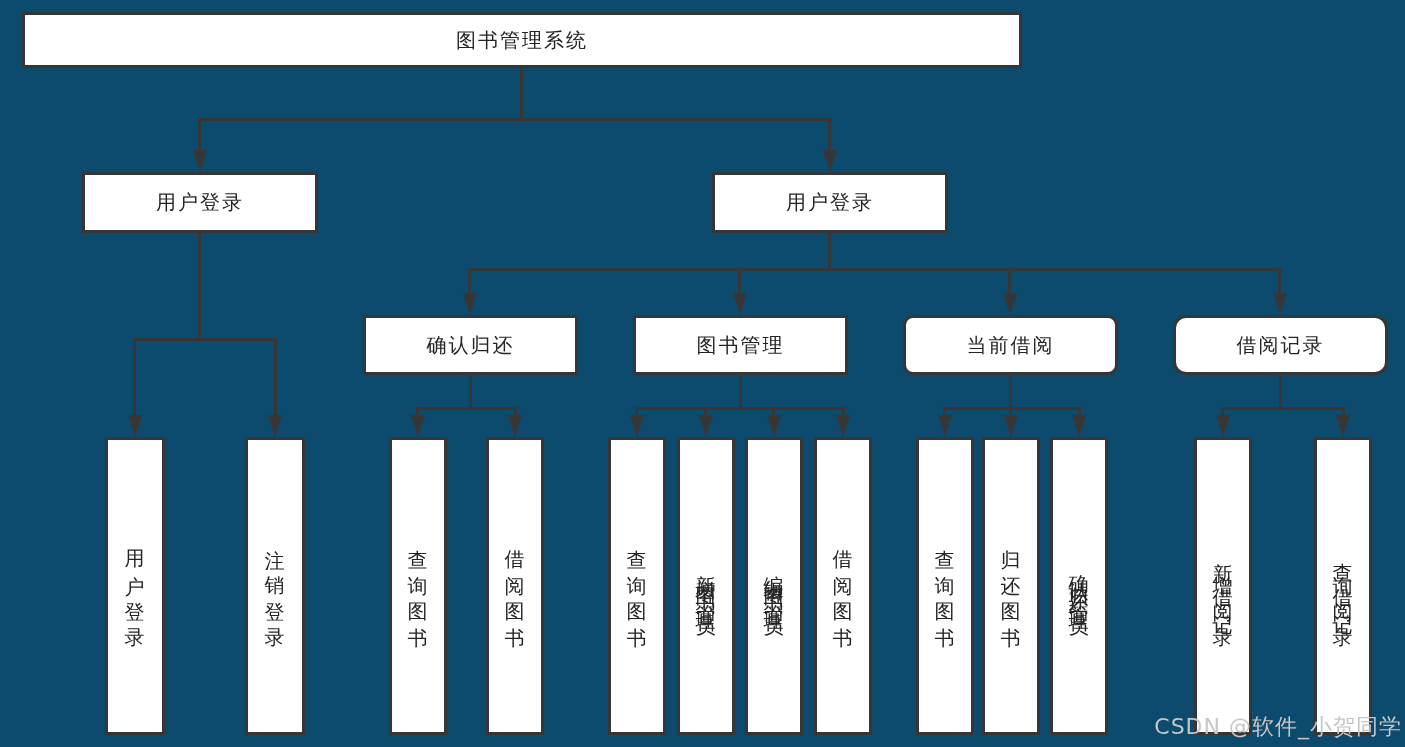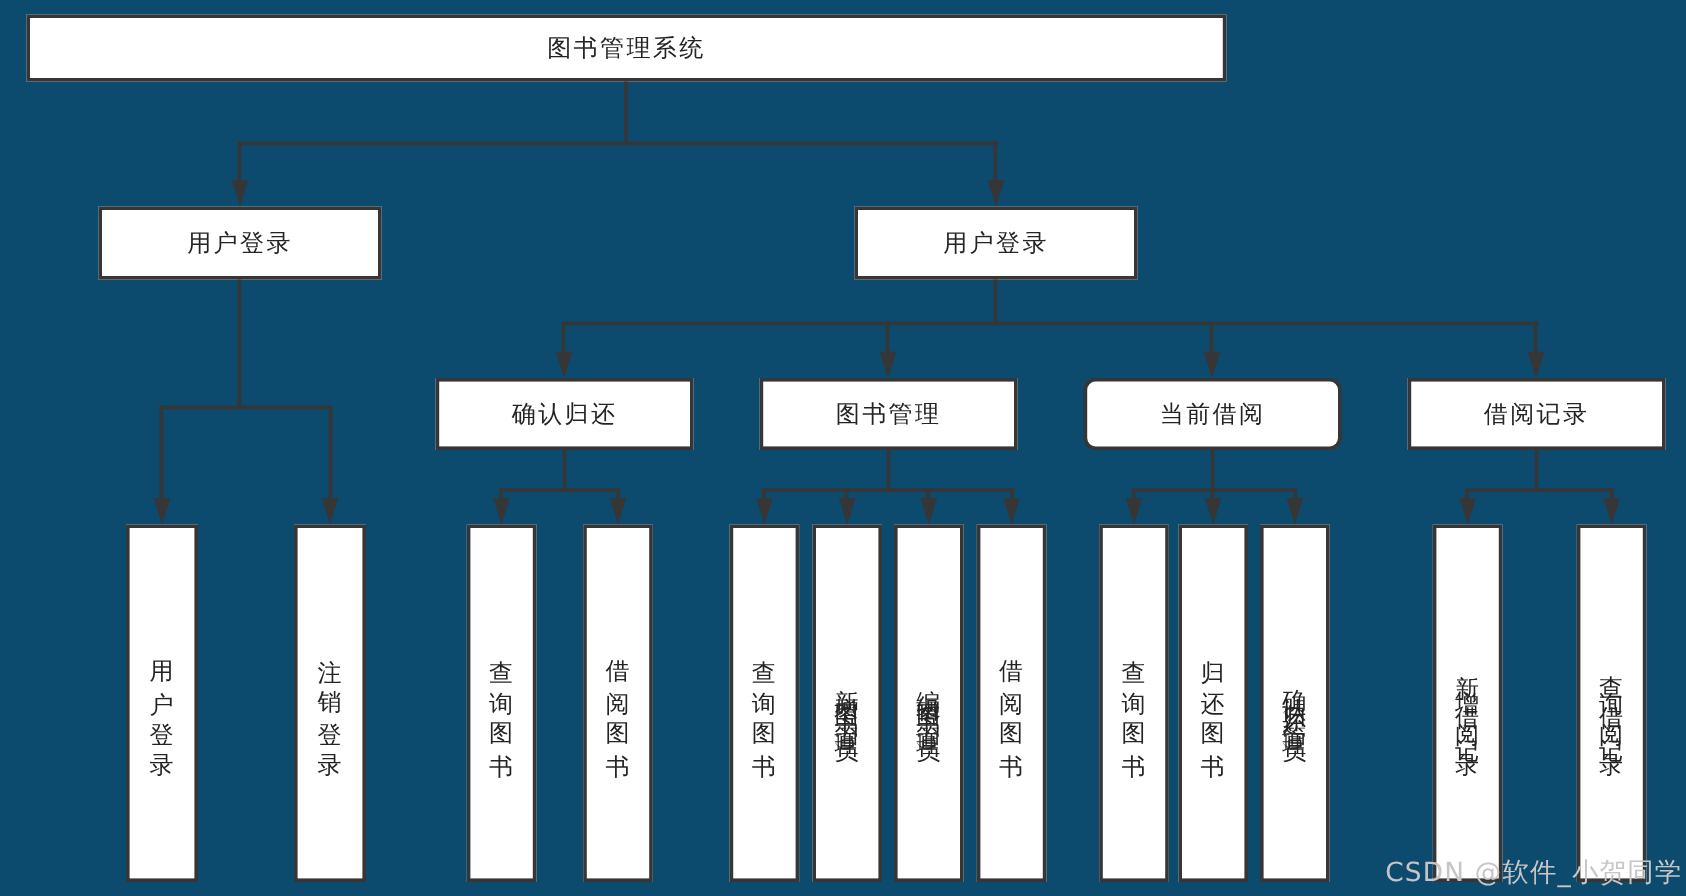--- a/index.html
+++ b/index.html
@@ -76,21 +76,21 @@
   <div class="node" style="left:82px;top:172px;width:236px;height:61px;">用户登录</div>
 
   <div class="node" style="left:712px;top:172px;width:236px;height:61px;">用户登录</div>
 
   <div class="node" style="left:363px;top:315px;width:215px;height:60px;">确认归还</div>
 
   <div class="node" style="left:633px;top:315px;width:215px;height:60px;">图书管理</div>
 
   <div class="node" style="left:903px;top:315px;width:215px;height:60px;border-radius:10px;">当前借阅</div>
 
-  <div class="node" style="left:1173px;top:315px;width:215px;height:60px;">借阅记录</div>
+  <div class="node" style="left:1173px;top:315px;width:215px;height:60px;border-radius:13px;">借阅记录</div>
 
   <div class="vnode" style="left:105px;width:60px;">
     <span class="vtext ls-lg">用户登录</span>
   </div>
   <div class="vnode" style="left:245px;width:60px;">
     <span class="vtext ls-lg">注销登录</span>
   </div>
 
   <div class="vnode" style="left:389px;">
     <span class="vtext ls-lg">查询图书</span>

